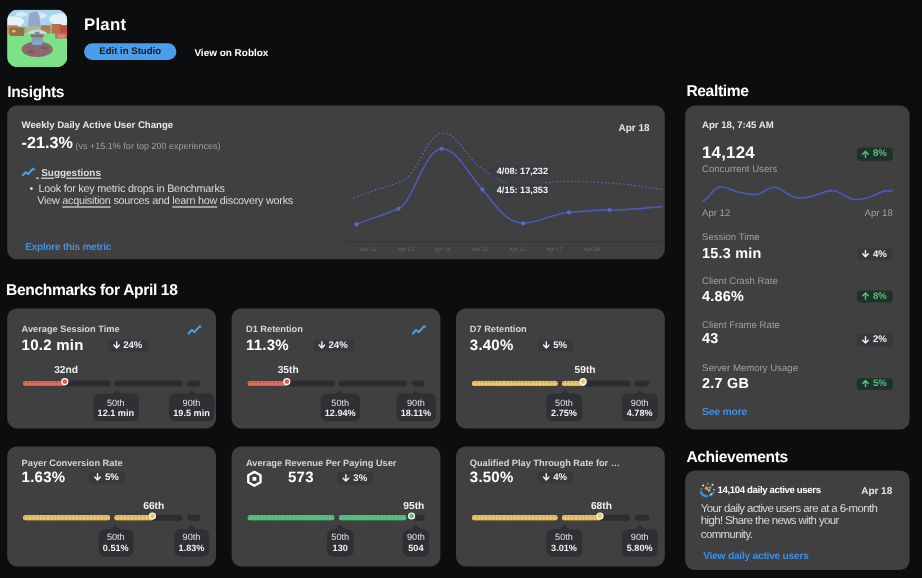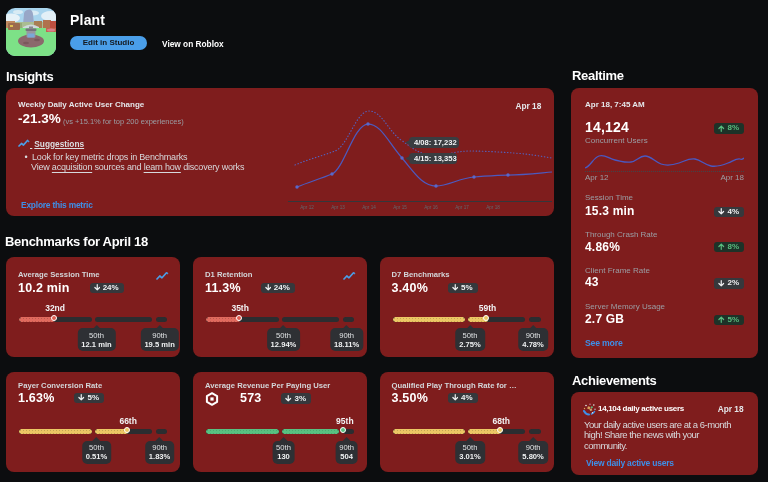--- a/index.html
+++ b/index.html
@@ -1,20 +1,20 @@
 <!DOCTYPE html>
 <html><head>
 <meta charset="utf-8">
 <style>
 * { margin:0; padding:0; box-sizing:border-box; }
 html,body { width:768px; height:482px; overflow:hidden; }
 body { background:#0c0d0f; font-family:"Liberation Sans", sans-serif; position:relative; color:#fff; }
 .abs { position:absolute; }
 .h2 { font-size:13px; font-weight:bold; color:#fff; letter-spacing:-.3px; line-height:1; }
-.card { position:absolute; background:#7f1d1d; border-radius:8px; }
+.card { position:absolute; background:#404040; border-radius:8px; }
 .pill { display:inline-flex; align-items:center; gap:2.5px; background:#36383c; color:#f0f1f3; font-size:8px; border-radius:3px; padding:0 5px 0 4px; font-weight:bold; white-space:nowrap; line-height:1; height:10.5px; }
 .pill svg { display:block; }
 .pill.green { background:#1d3228; color:#5abc7e; }
 .graylab { color:#9b9fa5; font-size:8px; }
 .link { color:#3e8fe8; font-weight:bold; font-size:8.7px; letter-spacing:-.2px; }
 
 
 #thumb { left:6px; top:8px; width:50px; height:48px; border-radius:9px; overflow:hidden; }
 #title { left:70px; top:11.5px; font-size:14px; font-weight:bold; letter-spacing:.2px; }
 #editbtn { left:70px; top:36px; width:77px; height:14px; background:#4a9ee9; border-radius:7px; color:#15191e; font-size:8px; font-weight:bold; text-align:center; line-height:14.5px; }
@@ -224,21 +224,21 @@
     <div class="thumbdot red" style="left:23%"></div>
     <div class="ptile" style="left:23%">35th</div>
   </div>
   <div class="sboxrow">
     <div class="sbox" style="left:50%">50th<br><b>12.94%</b></div>
     <div class="sbox" style="left:90.7%">90th<br><b>18.11%</b></div>
   </div>
 </div>
 
 <div class="card bcard" style="left:379.5px; top:257px;">
-  <div class="bc-title">D7 Benchmarks</div>
+  <div class="bc-title">D7 Retention</div>
   <div class="bc-vrow">
       <span class="bc-value">3.40%</span>
       <span class="pill"><svg width="6.5" height="7" viewBox="0 0 6.5 7">
           <path d="M3.25 0.7 V5.8 M0.9 3.5 L3.25 5.9 L5.6 3.5" stroke="currentColor" stroke-width="1.2" fill="none" stroke-linecap="round" stroke-linejoin="round"></path>
         </svg>5%</span>
     </div>
   <div class="slider">
     <div class="seg seg1">
         <div class="fill yellow" style="width:100%"></div>
       </div>
@@ -350,21 +350,21 @@
   <div id="rt-div"></div>
   <div class="rt-in graylab" id="rt-d1">Apr 12</div>
   <div class="rt-in graylab" id="rt-d2">Apr 18</div>
 
   <div class="rt-metric-label" style="top:105px">Session Time</div>
   <div class="rt-metric-val" style="top:117px">15.3 min</div>
   <span class="pill rt-pill" style="top:118.5px"><svg width="6.5" height="7" viewBox="0 0 6.5 7">
         <path d="M3.25 0.7 V5.8 M0.9 3.5 L3.25 5.9 L5.6 3.5" stroke="currentColor" stroke-width="1.2" fill="none" stroke-linecap="round" stroke-linejoin="round"></path>
       </svg>4%</span>
 
-  <div class="rt-metric-label" style="top:141.5px">Through Crash Rate</div>
+  <div class="rt-metric-label" style="top:141.5px">Client Crash Rate</div>
   <div class="rt-metric-val" style="top:152.5px">4.86%</div>
   <span class="pill green rt-pill" style="top:153.5px"><svg width="6.5" height="7" viewBox="0 0 6.5 7">
         <path d="M3.25 6.3 V1.2 M0.9 3.5 L3.25 1.1 L5.6 3.5" stroke="currentColor" stroke-width="1.2" fill="none" stroke-linecap="round" stroke-linejoin="round"></path>
       </svg>8%</span>
 
   <div class="rt-metric-label" style="top:178px">Client Frame Rate</div>
   <div class="rt-metric-val" style="top:188px">43</div>
   <span class="pill rt-pill" style="top:190px"><svg width="6.5" height="7" viewBox="0 0 6.5 7">
         <path d="M3.25 0.7 V5.8 M0.9 3.5 L3.25 5.9 L5.6 3.5" stroke="currentColor" stroke-width="1.2" fill="none" stroke-linecap="round" stroke-linejoin="round"></path>
       </svg>2%</span>

